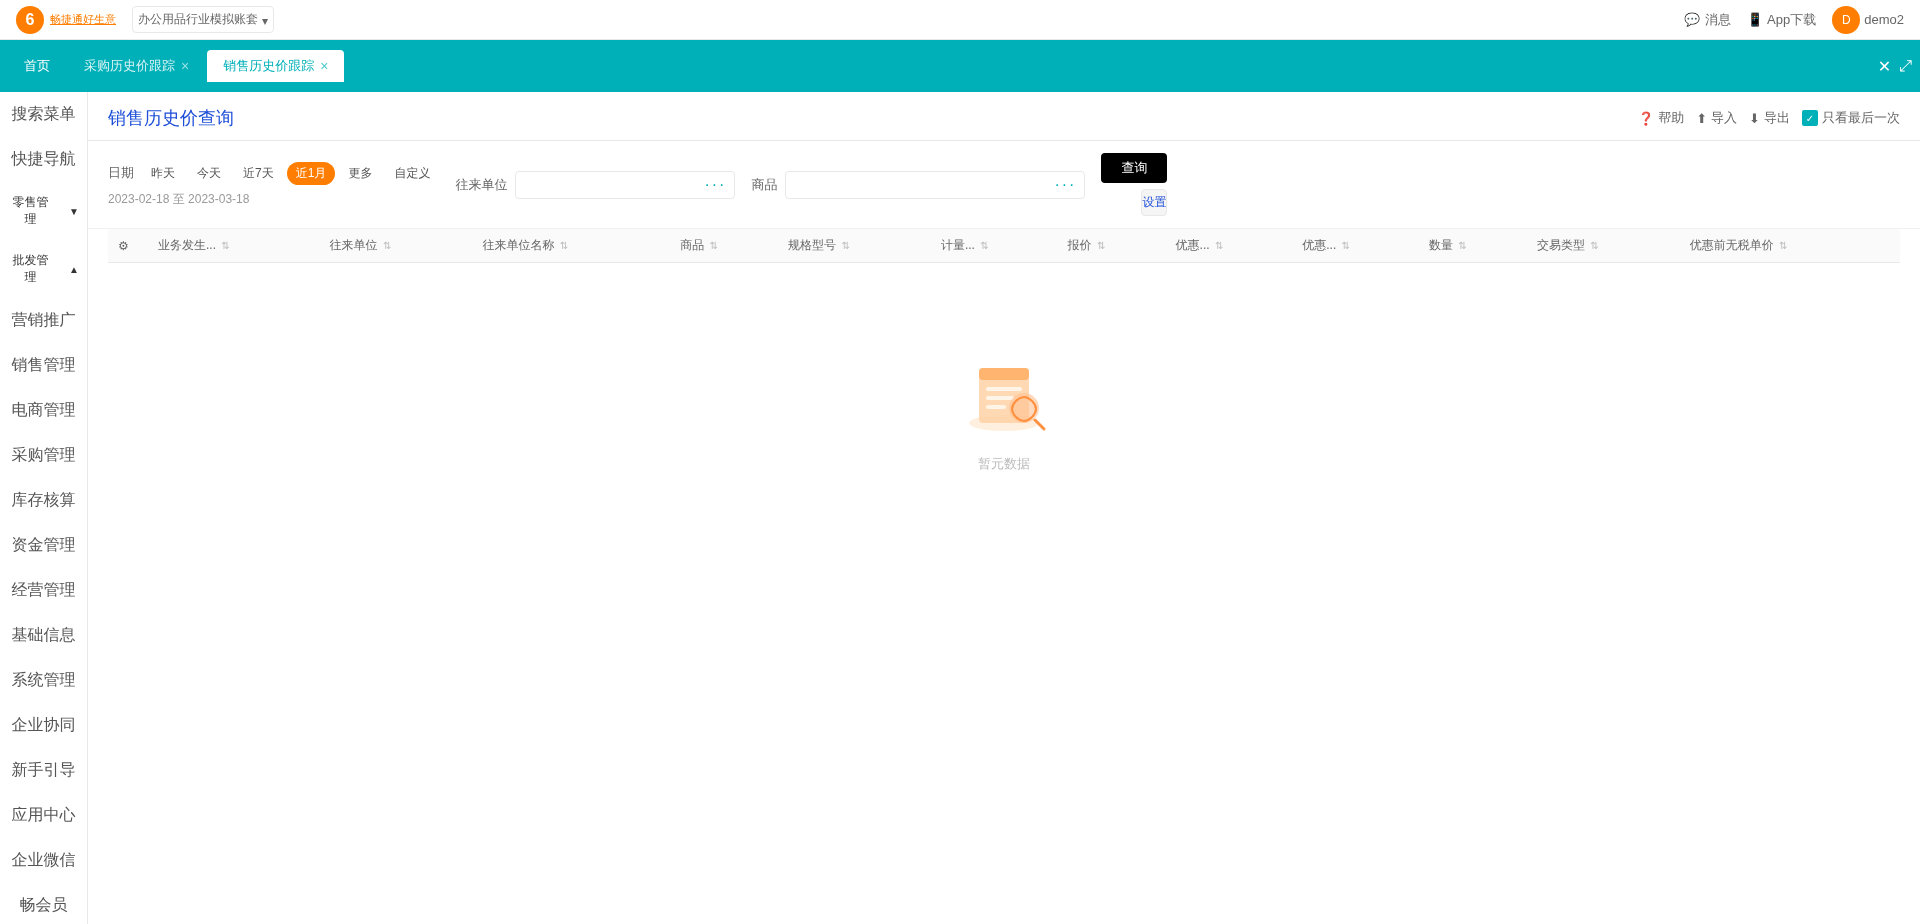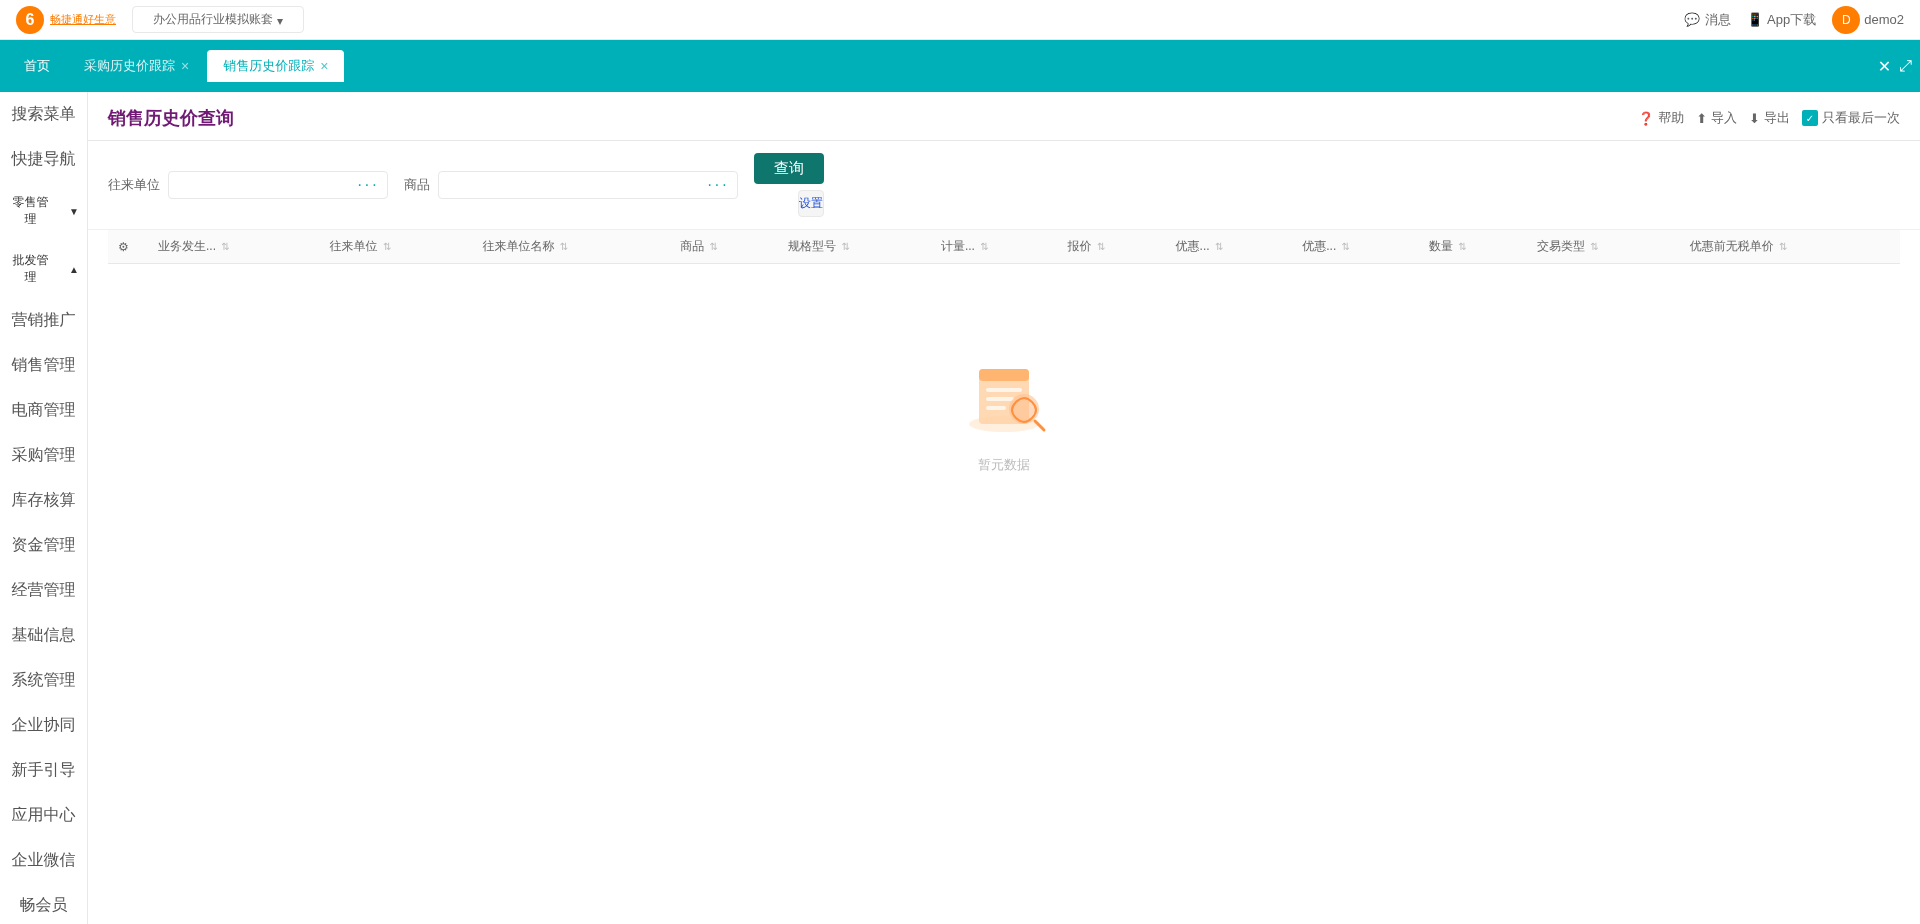--- a/index.html
+++ b/index.html
@@ -5,21 +5,21 @@
     * { margin: 0; padding: 0; box-sizing: border-box; }
     body { font-family: 'Microsoft YaHei', Arial, sans-serif; font-size: 13px; background: #f5f5f5; color: #333; width: 1920px; height: 924px; overflow: hidden; display: flex; flex-direction: column; }
 
     
     .top-bar { height: 40px; background: #fff; display: flex; align-items: center; justify-content: space-between; padding: 0 16px; border-bottom: 1px solid #e8e8e8; flex-shrink: 0; }
     .top-bar-left { display: flex; align-items: center; gap: 8px; }
     .logo-area { display: flex; align-items: center; gap: 6px; }
     .logo-icon { width: 28px; height: 28px; background: #ff7d00; border-radius: 50%; display: flex; align-items: center; justify-content: center; }
     .logo-icon span { color: white; font-size: 16px; font-weight: bold; }
     .logo-text { font-size: 11px; color: #ff7d00; line-height: 1.3; text-decoration: underline; }
-    .dropdown-selector { display: flex; align-items: flex-end; gap: 4px; padding: 4px 20px; border: 1px solid #e8e8e8; border-radius: 4px; cursor: pointer; font-size: 12px; color: #666; margin-left: 8px; }
+    .dropdown-selector { display: flex; align-items: flex-end; gap: 4px; padding: 4px 5px; border: 1px solid #e8e8e8; border-radius: 4px; cursor: pointer; font-size: 12px; color: #666; margin-left: 8px; }
     .top-bar-right { display: flex; align-items: center; gap: 16px; font-size: 13px; color: #666; }
     .top-right-item { display: flex; align-items: center; gap: 4px; cursor: pointer; }
     .avatar { width: 28px; height: 28px; border-radius: 50%; background: #ff7d00; display: flex; align-items: center; justify-content: center; color: white; font-size: 12px; }
 
     
     .tab-bar { height: 52px; background: #00b0b9; display: flex; align-items: center; padding: 12px 8px; flex-shrink: 0; gap: 2px; }
     .tab { height: 32px; padding: 0 16px; border-radius: 4px 4px 0 0; display: flex; align-items: center; gap: 6px; cursor: pointer; font-size: 13px; color: rgba(255,255,255,0.85); background: transparent; }
     .tab.active { background: #fff; color: #00b0b9; border-radius: 4px 4px 0 0; }
     .tab-close { font-size: 14px; color: currentColor; opacity: 0.7; }
     .tab-home { color: white; font-size: 13px; }
@@ -37,37 +37,37 @@
     .sidebar-divider { height: 1px; background: #f0f0f0; margin: 0 8px; }
 
     
     .content-area { flex: 1; overflow: auto; background: #f5f7fa; }
 
     
     .page-container { background: #fff; margin: 0; padding: 0; min-height: 100%; }
 
     
     .page-header { padding: 14px 20px 10px; background: #fff; border-bottom: 1px solid #e8e8e8; display: flex; align-items: center; justify-content: space-between; }
-    .page-title { font-size: 18px; font-weight: 700; color: #701a75; }
+    .page-title { font-size: 18px; font-weight: 400; color: #1d4ed8; }
     .page-actions { display: flex; align-items: center; gap: 12px; font-size: 13px; color: #666; }
     .page-action-item { display: flex; align-items: center; gap: 4px; cursor: pointer; }
     .checkbox-blue { width: 16px; height: 16px; background: #00b0b9; border-radius: 2px; display: flex; align-items: center; justify-content: center; color: white; font-size: 10px; }
 
     
     .filter-bar { padding: 12px 20px; background: #fff; border-bottom: 1px solid #f0f0f0; }
     .filter-row { display: flex; align-items: center; gap: 16px; flex-wrap: wrap; }
     .filter-group { display: flex; align-items: center; gap: 8px; }
     .filter-label { color: #666; font-size: 13px; white-space: nowrap; }
     .date-btns { display: flex; align-items: center; gap: 4px; }
     .date-btn { padding: 2px 8px; border-radius: 12px; font-size: 12px; cursor: pointer; color: #555; border: 1px solid transparent; }
     .date-btn.active { background: #ff7d00; color: white; border-radius: 12px; }
     .date-range { font-size: 12px; color: #999; margin-top: 4px; }
     .filter-input { border: 1px solid #e8e8e8; border-radius: 4px; padding: 4px 8px; width: 200px; font-size: 12px; color: #333; display: flex; align-items: center; justify-content: space-between; cursor: pointer; }
     .filter-input-dots { color: #00b0b9; font-size: 16px; letter-spacing: 2px; }
-    .query-btn { background: #0f766e; color: white; border: none; border-radius: 4px; padding: 6px 20px; font-size: 15px; cursor: pointer; }
+    .query-btn { background: #000000; color: white; border: none; border-radius: 4px; padding: 6px 20px; font-size: 13px; cursor: pointer; }
     .settings-btn { background: #f5f5f5; color: #1d4ed8; border: 1px solid #e8e8e8; border-radius: 4px; padding: 4px 0; font-size: 12px; cursor: pointer; }
 
     
     .table-container { padding: 0 20px 20px; background: #fff; }
     .data-table { width: 100%; border-collapse: collapse; }
     .data-table th { padding: 8px 10px; text-align: left; font-size: 12px; color: #666; font-weight: 500; border-bottom: 1px solid #e8e8e8; white-space: nowrap; cursor: pointer; }
     .data-table th .sort-arrows { color: #bbb; font-size: 10px; margin-left: 2px; }
     .table-header-row { background: #fafafa; }
     .gear-cell { width: 40px; text-align: center; }
 
@@ -213,20 +213,34 @@
           </div>
           <div class="page-action-item">
             <div class="checkbox-blue">✓</div>
             <span>只看最后一次</span>
           </div>
         </div>
       </div>
 
       <div class="filter-bar">
         <div class="filter-row">
+          <div class="filter-date-col">
+            <div style="display:flex;align-items:center;gap:8px;">
+              <span class="filter-label">日期</span>
+              <div class="date-btns">
+                <span class="date-btn">昨天</span>
+                <span class="date-btn">今天</span>
+                <span class="date-btn">近7天</span>
+                <span class="date-btn active">近1月</span>
+                <span class="date-btn">更多</span>
+                <span class="date-btn">自定义</span>
+              </div>
+            </div>
+            <div class="date-range">2023-02-18 至 2023-03-18</div>
+          </div>
 
           <div class="filter-group">
             <span class="filter-label">往来单位</span>
             <div class="filter-input" style="width:220px;">
               <span></span>
               <span class="filter-input-dots">···</span>
             </div>
           </div>
 
           <div class="filter-group">

